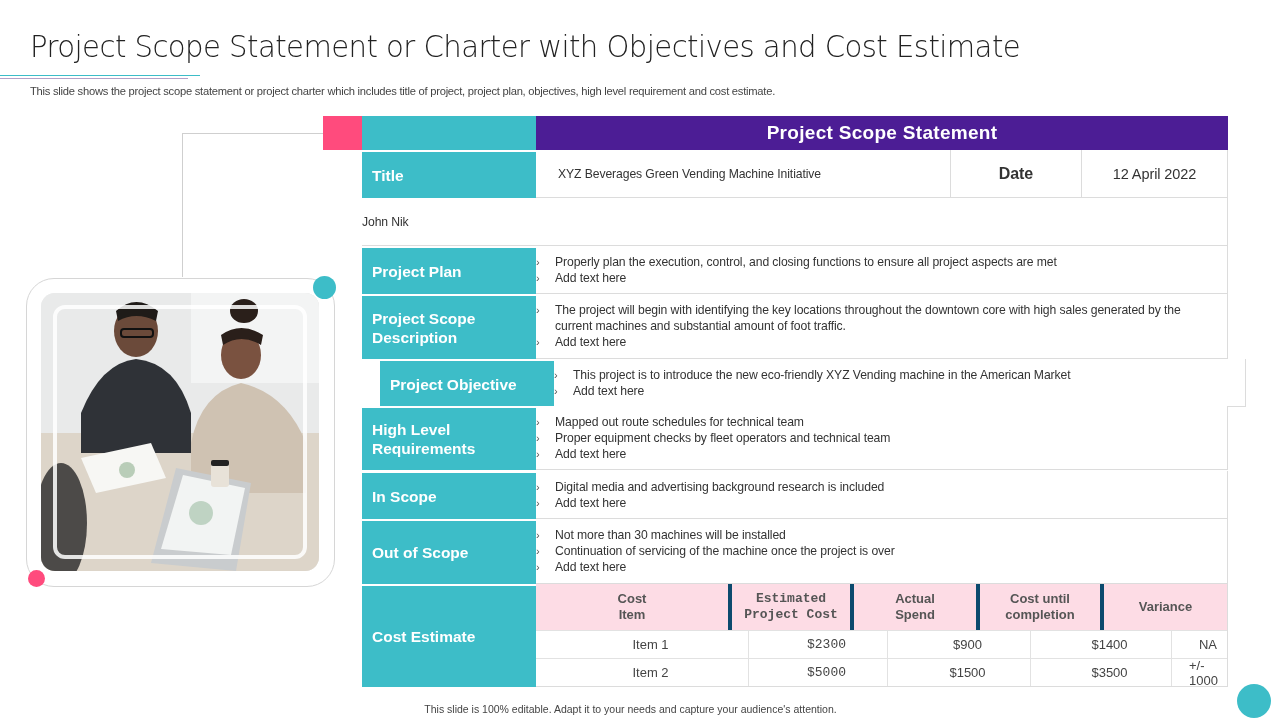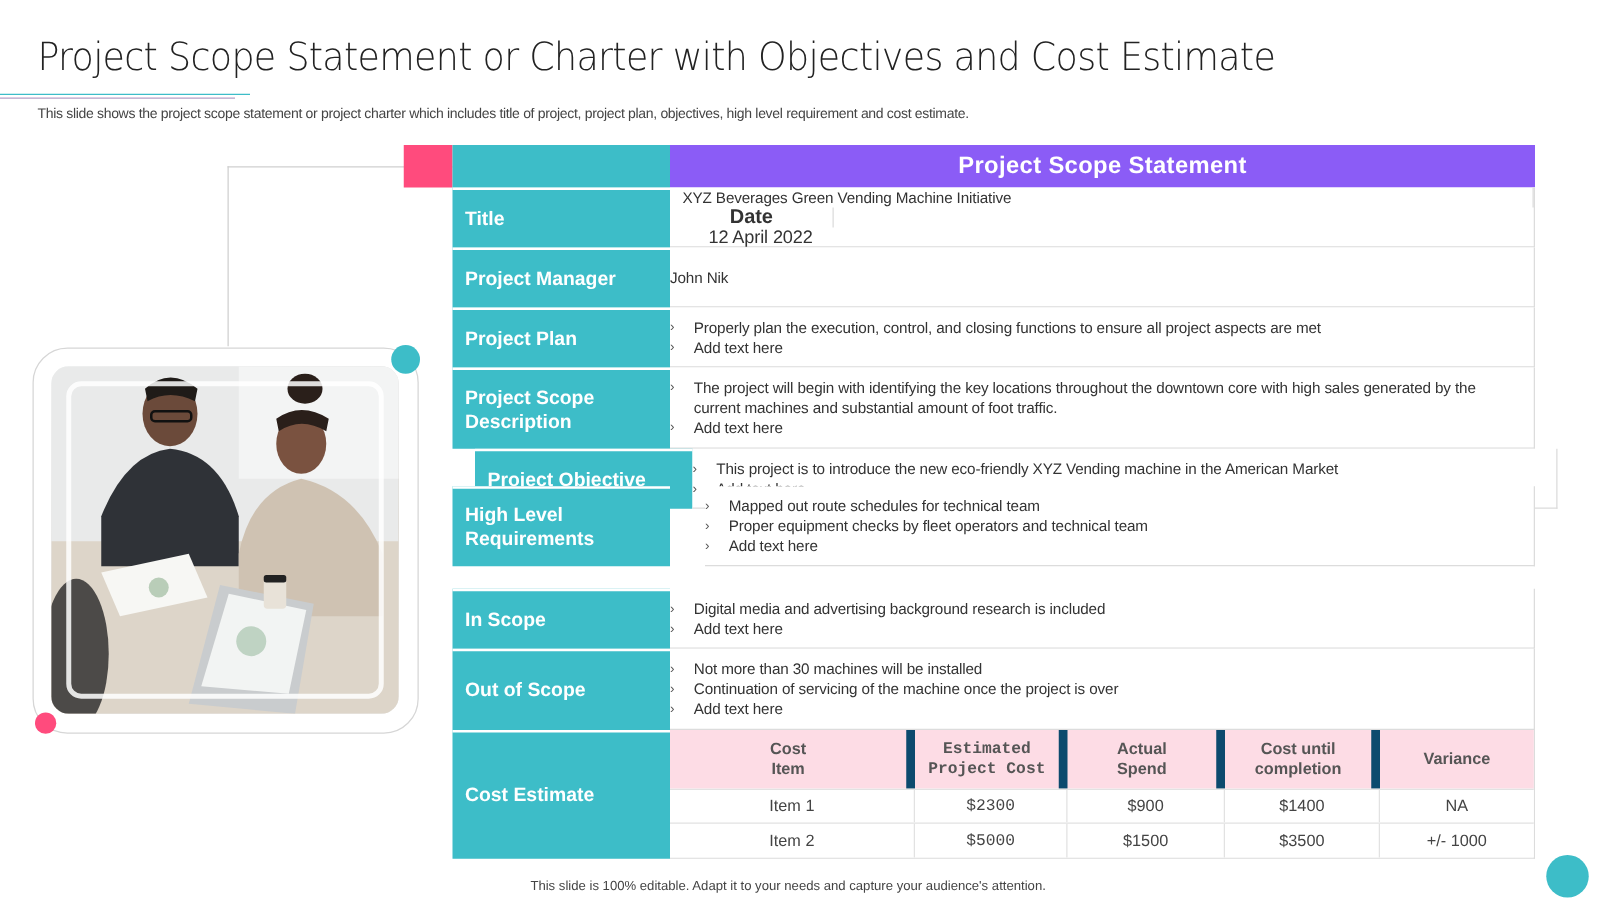--- a/index.html
+++ b/index.html
@@ -39,53 +39,54 @@
   }
   .dot-teal { position: absolute; left: 313px; top: 276px; width: 23px; height: 23px; border-radius: 50%; background: #3dbdc8; }
   .dot-pink { position: absolute; left: 28px; top: 570px; width: 17px; height: 17px; border-radius: 50%; background: #ff4b7d; }
   .dot-corner { position: absolute; left: 1237px; top: 684px; width: 34px; height: 34px; border-radius: 50%; background: #3dbdc8; }
 
   
   .pink-tab { position: absolute; left: 323px; top: 116px; width: 39px; height: 34px; background: #ff4b7d; }
   .label-col-head { position: absolute; left: 362px; top: 116px; width: 174px; height: 34px; background: #3dbdc8; }
   .scope-header {
     position: absolute; left: 536px; top: 116px; width: 692px; height: 34px;
-    background: #8b5cf6; color: #fff; font-weight: bold; font-size: 19px;
+    background: #4c1d95; color: #fff; font-weight: bold; font-size: 19px;
     display: flex; align-items: center; justify-content: center; letter-spacing: 0.3px;
   }
   .row { position: absolute; left: 362px; width: 866px; display: flex; }
   .row-label {
     width: 174px; background: #3dbdc8; color: #fff; font-weight: bold; font-size: 15.5px;
     display: flex; align-items: center; padding-left: 10px; line-height: 19px;
     border-top: 2px solid #fff;
   }
   .row-content {
     flex: 1; background: #fff; border-bottom: 1px solid #dcdcdc; border-right: 1px solid #dcdcdc;
     display: flex; flex-direction: column; justify-content: center; 
     font-size: 12.2px; color: #333; line-height: 16px; letter-spacing: -0.1px;
   }
   .bullet { display: flex; }
   .bullet .chev { width: 19px; flex: none; color: #555; font-size: 11px; }
   .bullet .txt { flex: 1; padding-right: 10px; }
 
-  .title-row .row-content { flex-direction: column; padding-left: 0; }
+  .title-row .row-content { flex-direction: row; padding-left: 12px; }
   .title-val { flex: 1; display: flex; align-items: center; padding-left: 10px; border-right: 1px solid #dcdcdc; }
   .date-label { width: 131px; display: flex; align-items: center; justify-content: center; font-weight: bold; font-size: 16px; border-right: 1px solid #dcdcdc; }
   .date-val { width: 145px; display: flex; align-items: center; justify-content: center; font-size: 14.5px; }
 
   .cost-grid { flex: 1; display: flex; flex-direction: column; border-right: 1px solid #dcdcdc; border-bottom: 1px solid #dcdcdc; }
   .cost-head { display: flex; height: 47px; background: #fddce5; }
   .cost-head div {
     display: flex; align-items: center; justify-content: center; text-align: center;
-    font-weight: bold; font-size: 13px; color: #555; line-height: 16px; border-right: 7px solid #0c4a6e;
+    font-weight: bold; font-size: 13px; color: #555; line-height: 16px; border-right: 4px solid #0c4a6e;
   }
   .cost-row { display: flex; height: 28px; background: #fff; border-top: 1px solid #e2e2e2; }
   .cost-row div {
     display: flex; align-items: center; justify-content: center; font-size: 13px; color: #444;
     border-right: 1px solid #e2e2e2;
+    margin-left: 17px;
   }
   .c1 { width: 196px; } .c2 { width: 122px; font-family: Liberation Mono, monospace; } .c3 { width: 126px; } .c4 { width: 124px; } .c5 { flex: 1; border-right: none !important; }
 
   .footer {
     position: absolute; left: 0; width: 1280px; top: 703px; text-align: center; padding-right: 19px;
     font-size: 10.5px; color: #444;
   }
 </style>
 </head>
 <body>
@@ -135,21 +136,20 @@
 <div class="row title-row" style="top:150px;height:48px;">
   <div class="row-label">Title</div>
   <div class="row-content">
     <div class="title-val">XYZ Beverages  Green  Vending  Machine  Initiative</div>
     <div class="date-label">Date</div>
     <div class="date-val">12 April  2022</div>
   </div>
 </div>
 
 <div class="row" style="top:198px;height:48px;">
-  <div class="row-label">Project Manager</div>
   <div class="row-content">
     <div>John Nik</div>
   </div>
 </div>
 
 <div class="row" style="top:246px;height:48px;">
   <div class="row-label">Project Plan</div>
   <div class="row-content">
     <div class="bullet">
         <span class="chev">›</span>
@@ -183,21 +183,21 @@
         <span class="chev">›</span>
         <span class="txt">This  project  is to introduce  the  new  eco-friendly  XYZ  Vending  machine  in  the  American  Market</span>
       </div>
     <div class="bullet">
         <span class="chev">›</span>
         <span class="txt">Add text here</span>
       </div>
   </div>
 </div>
 
-<div class="row" style="top:389px;height:64px;gap:28px;">
+<div class="row" style="top:406px;height:64px;">
   <div class="row-label">High Level Requirements</div>
   <div class="row-content">
     <div class="bullet">
         <span class="chev">›</span>
         <span class="txt">Mapped  out  route  schedules  for  technical  team</span>
       </div>
     <div class="bullet">
         <span class="chev">›</span>
         <span class="txt">Proper  equipment  checks by  fleet  operators  and  technical team</span>
       </div>

